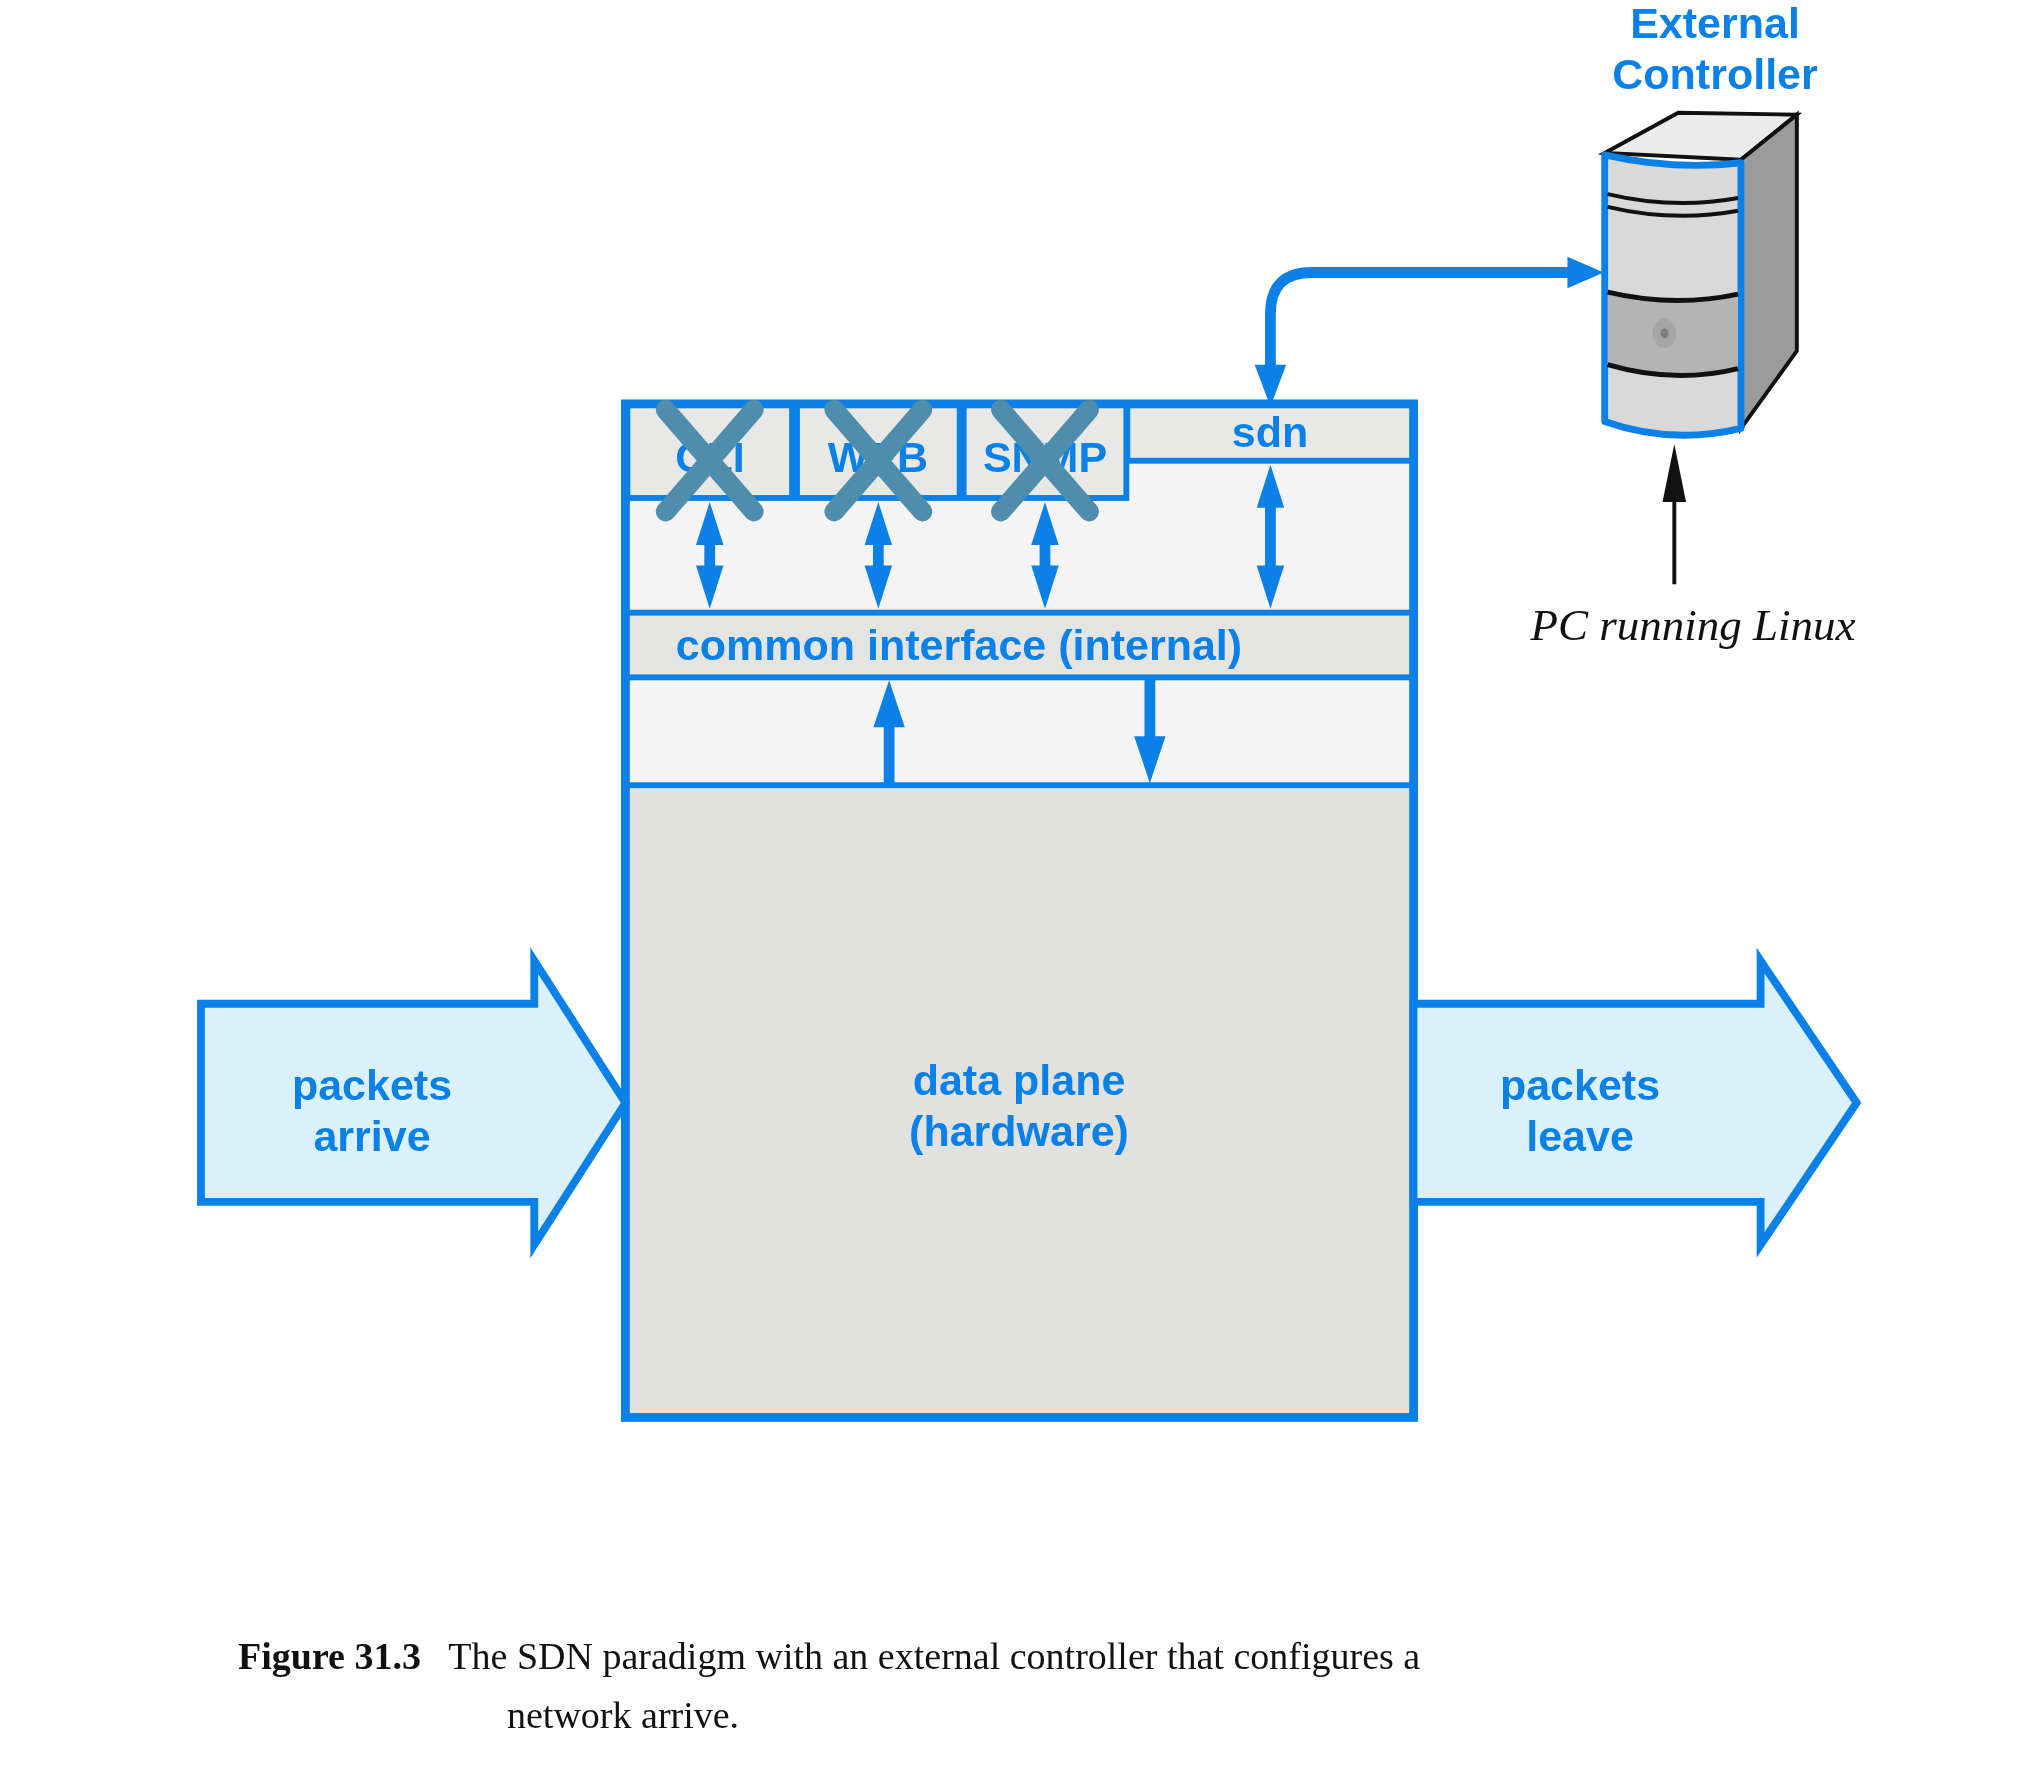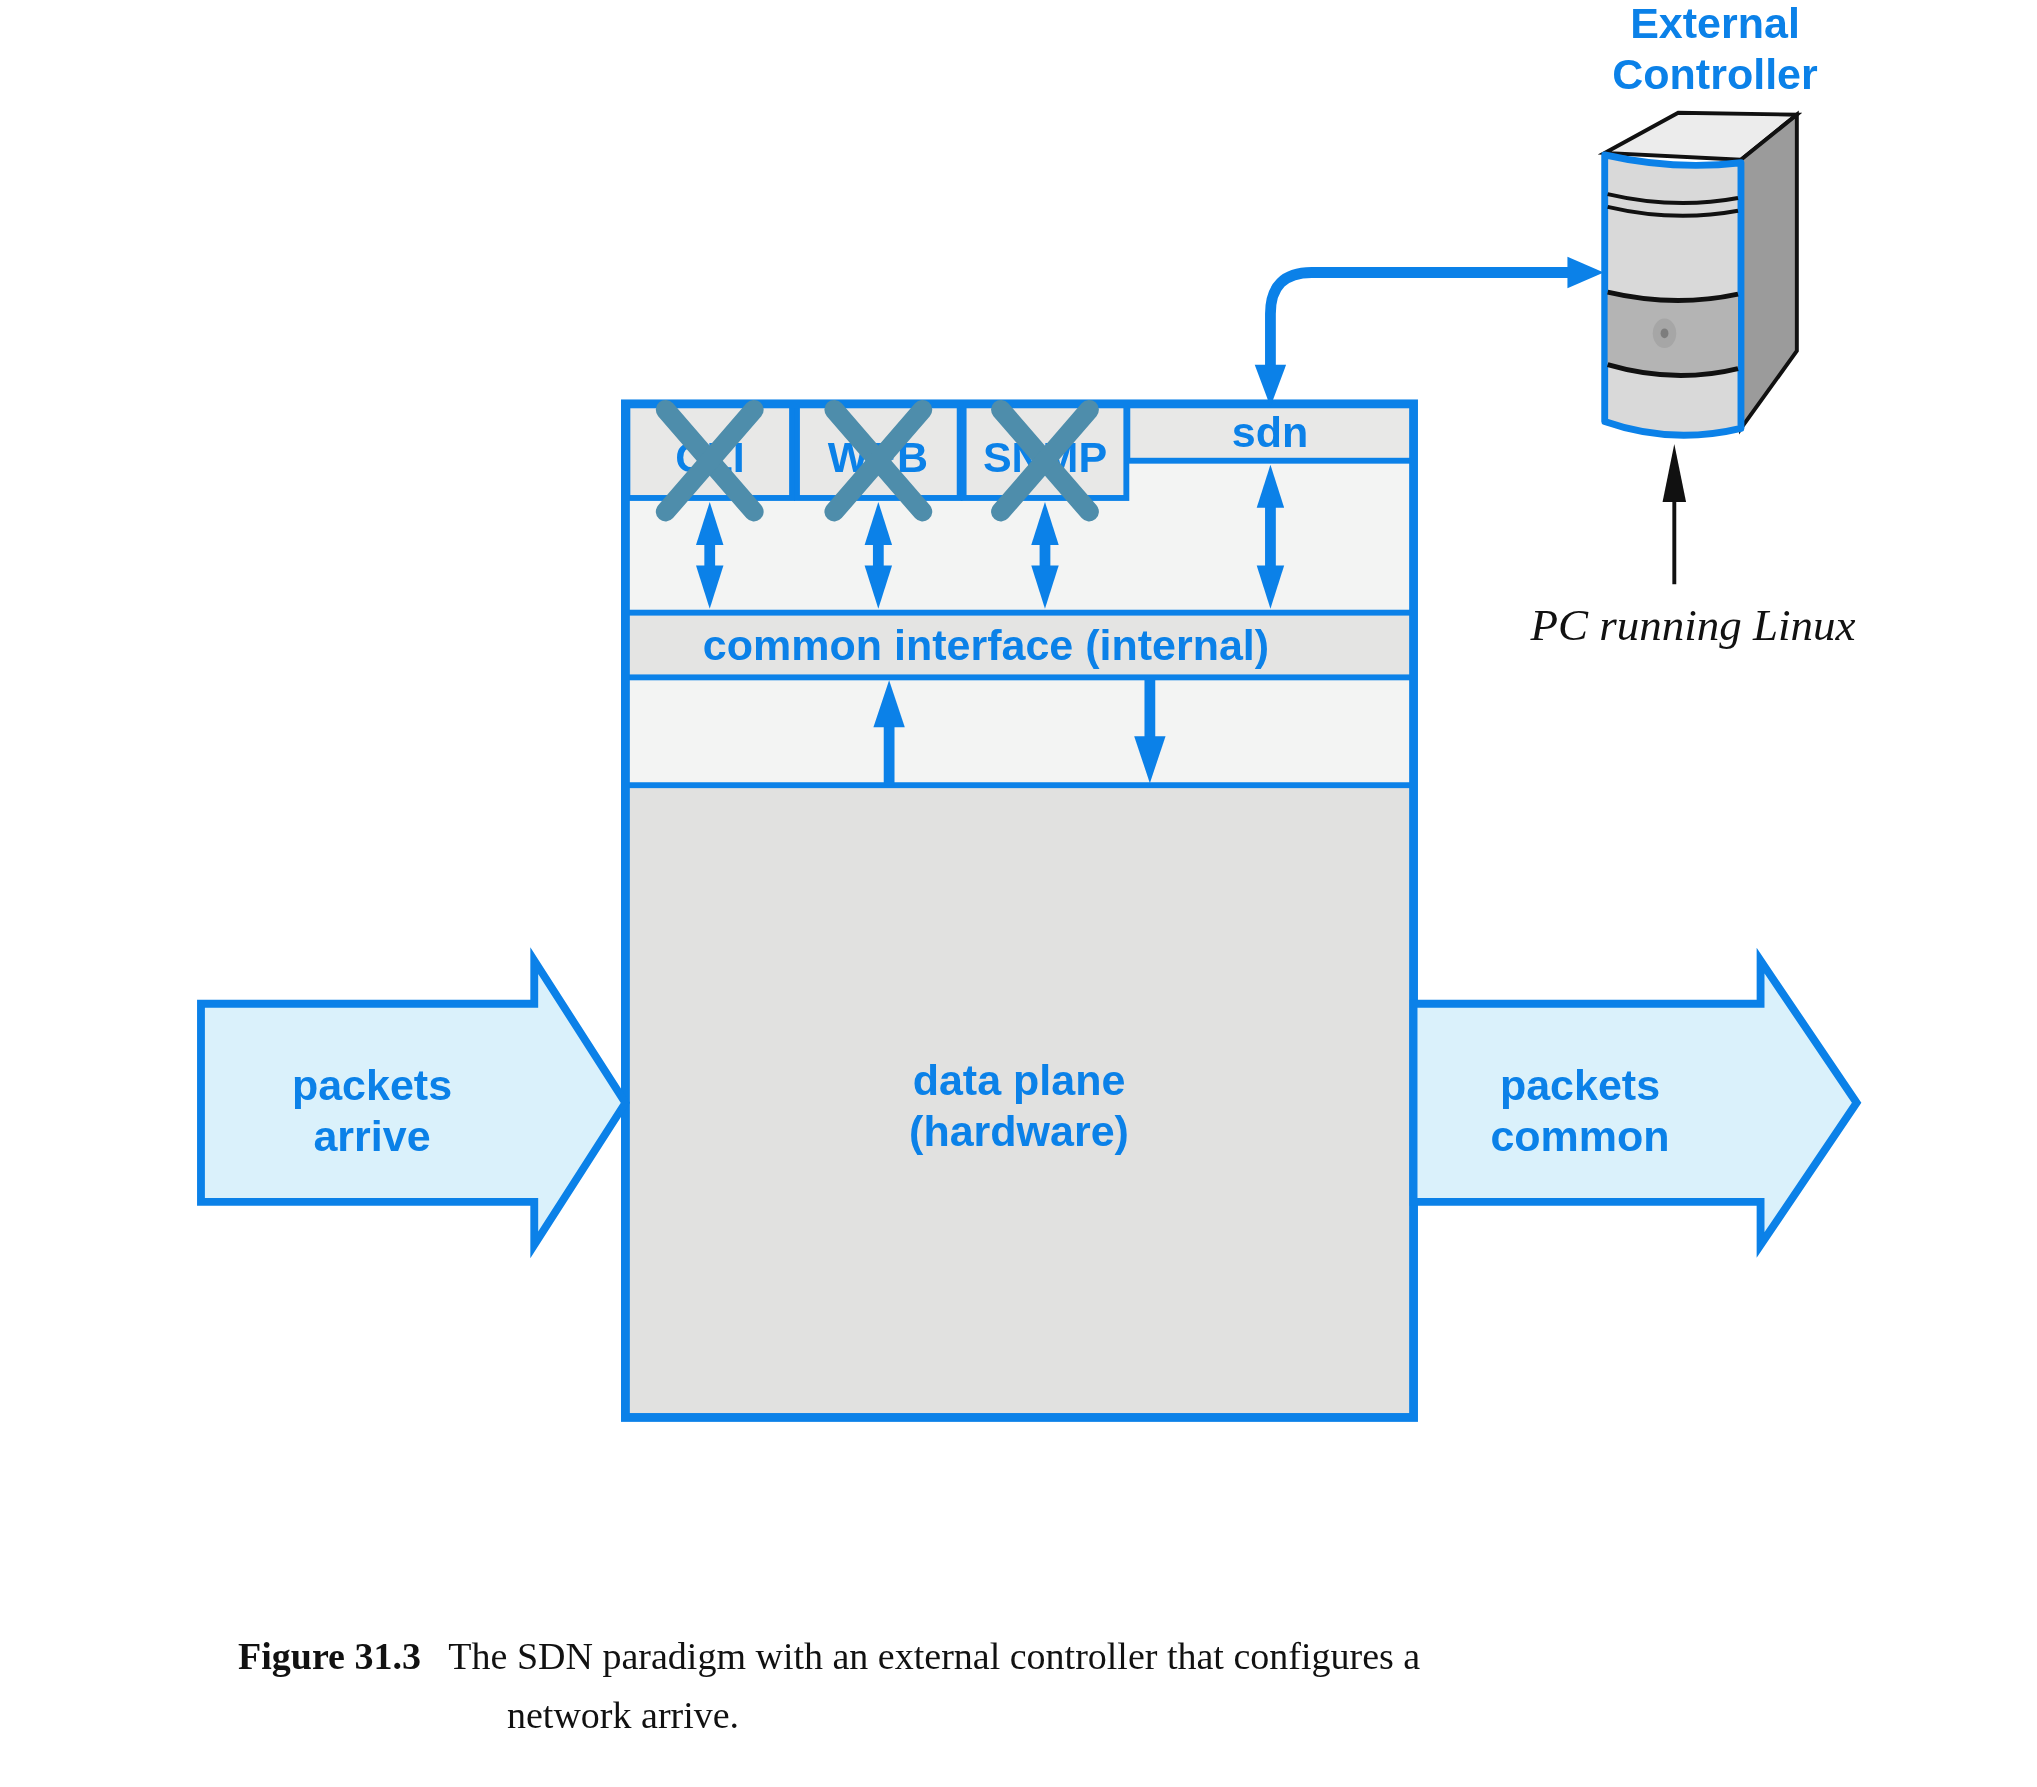--- a/index.html
+++ b/index.html
@@ -150,35 +150,35 @@
   <div class="lbl two" style="left:1715px;top:49px;font-size:43px;">
     <div>External</div>
     <div>Controller</div>
   </div>
 
   <div class="lbl" style="left:710px;top:457px;">CLI</div>
   <div class="lbl" style="left:878px;top:457px;">WEB</div>
   <div class="lbl" style="left:1045px;top:457px;">SNMP</div>
   <div class="lbl" style="left:1270px;top:432px;">sdn</div>
 
-  <div class="lbl" style="left:986px;top:645px;">common interface (internal)</div>
+  <div class="lbl" style="left:959px;top:645px;">common interface (internal)</div>
 
   <div class="lbl two" style="left:1019px;top:1106px;">
     <div>data plane</div>
     <div>(hardware)</div>
   </div>
 
   <div class="lbl two" style="left:372px;top:1111px;">
     <div>packets</div>
     <div>arrive</div>
   </div>
 
   <div class="lbl two" style="left:1580px;top:1111px;">
     <div>packets</div>
-    <div>common</div>
+    <div>leave</div>
   </div>
 
   <div class="serifit" style="left:1693px;top:625px;">PC running Linux</div>
 
   <div class="caption">
     <div><span class="cap-label">Figure 31.3</span><span>The SDN paradigm with an external controller that configures a</span></div>
     <div class="line2">network arrive.</div>
   </div>
 
   <svg id="xlayer" class="layer" width="2038" height="1788" viewBox="0 0 2079 1824">

